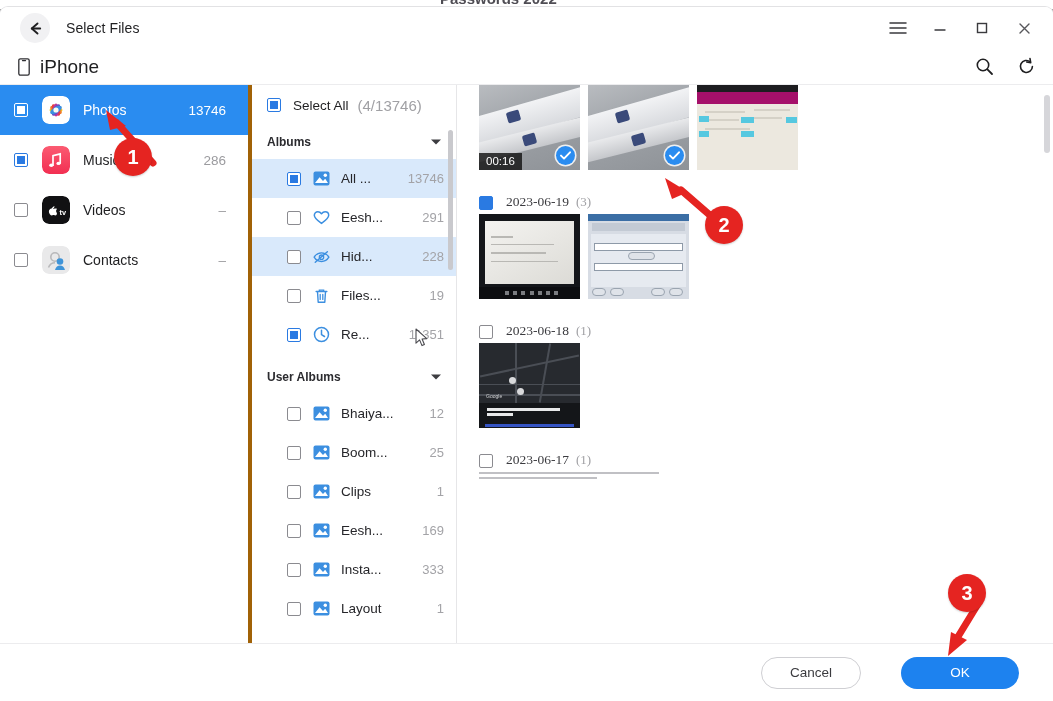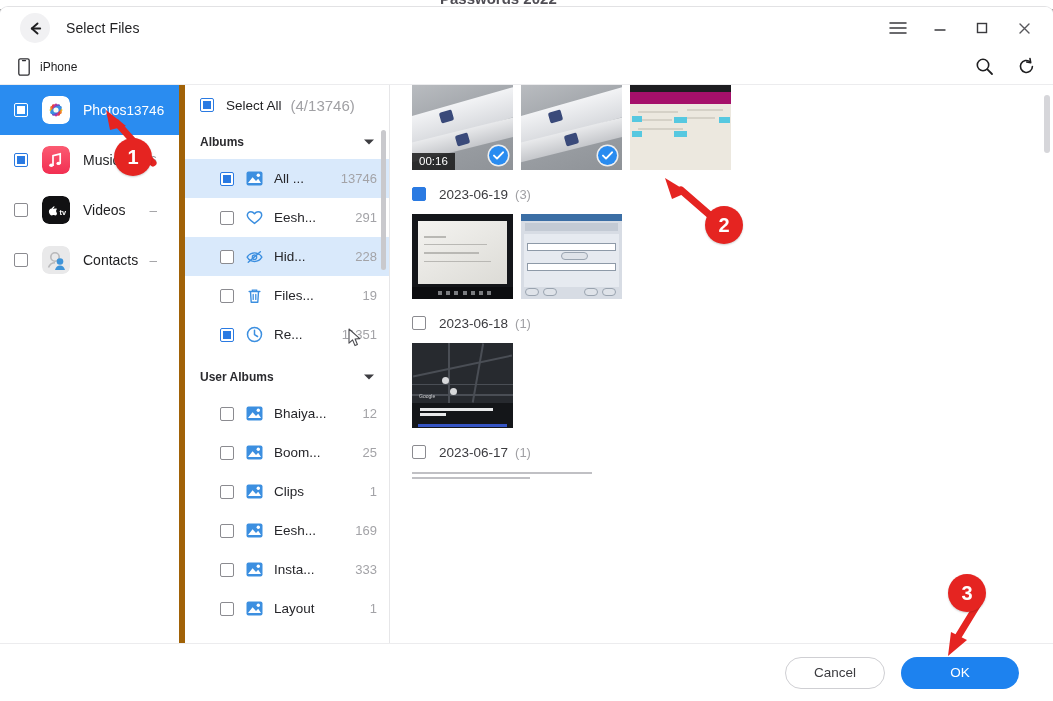--- a/index.html
+++ b/index.html
@@ -69,40 +69,40 @@
   }
 
   
   .devicebar {
     position: relative;
     height: 35px;
     background: #ffffff;
     display: flex; align-items: center;
   }
   .device-icon { margin-left: 18px; display: flex; align-items: center; }
-  .device-name { margin-left: 10px; font-size: 12px; color: #1f1f21; }
+  .device-name { margin-left: 10px; font-size: 19px; color: #1f1f21; }
   .dev-actions {
     position: absolute; right: 14px; top: 0; height: 35px;
     display: flex; align-items: center; gap: 16px;
   }
   .dev-actions .icn { width: 26px; height: 26px; display:flex; align-items:center; justify-content:center; cursor:pointer; }
 
   
   .body {
     position: relative;
     height: 559px;
     display: flex;
     border-top: 1px solid #ececee;
   }
 
   
   .sidebar {
-    width: 185px; height: 100%;
-    background: #ffffff;
-    border-right: 6px solid #a16207;
+    width: 252px; height: 100%;
+    background: #ffffff;
+    border-right: 4px solid #a16207;
     padding-top: 0px;
   }
   .cat {
     position: relative;
     height: 50px;
     display: flex; align-items: center;
     cursor: pointer;
     padding-left: 14px;
   }
   .cat.active { background: #2a8cf0; }
@@ -196,22 +196,22 @@
     font-size: 11.5px; padding: 2px 7px 3px;
   }
   .tick {
     position: absolute; right: 5px; bottom: 5px;
     width: 19px; height: 19px; border-radius: 50%;
     background: #2a8cf0;
     display: flex; align-items: center; justify-content: center;
     box-shadow: 0 0 0 1.5px rgba(255,255,255,.85);
   }
   .date-hdr {
-    display: flex; align-items: center;
-    height: 32px; margin-top: 8px; margin-bottom: 4px;
+    display: flex; align-items: flex-end;
+    height: 32px; margin-top: 8px; margin-bottom: 4px; font-family: Liberation Serif, serif;
   }
   .date-hdr .dlabel { margin-left: 13px; font-size: 13.5px; color: #3b3b3f; }
   .date-hdr .dcount { margin-left: 7px; font-size: 13px; color: #a0a0a4; }
   .content-scroll {
     position: absolute; right: 3px; top: 10px;
     width: 6px; height: 58px; border-radius: 3px;
     background: #d6d6da; cursor: pointer;
   }
 
   
@@ -286,21 +286,21 @@
   .text-item .tl {
     height: 2px; background: #c0c0c4; margin-bottom: 3px;
   }
 
   
   .footer {
     position: relative;
     height: 58px;
     border-top: 1px solid #ececee;
     display: flex; align-items: center; justify-content: flex-end;
-    padding-right: 34px; gap: 16px;
+    padding-right: 34px; gap: 40px;
     background: #ffffff;
   }
   .btn {
     height: 32px; border-radius: 16px;
     font-size: 13.5px; cursor: pointer;
     display: flex; align-items: center; justify-content: center;
   }
   .btn-cancel {
     width: 100px; background: #fff; border: 1px solid #cfcfd3; color: #3b3b3f;
   }

